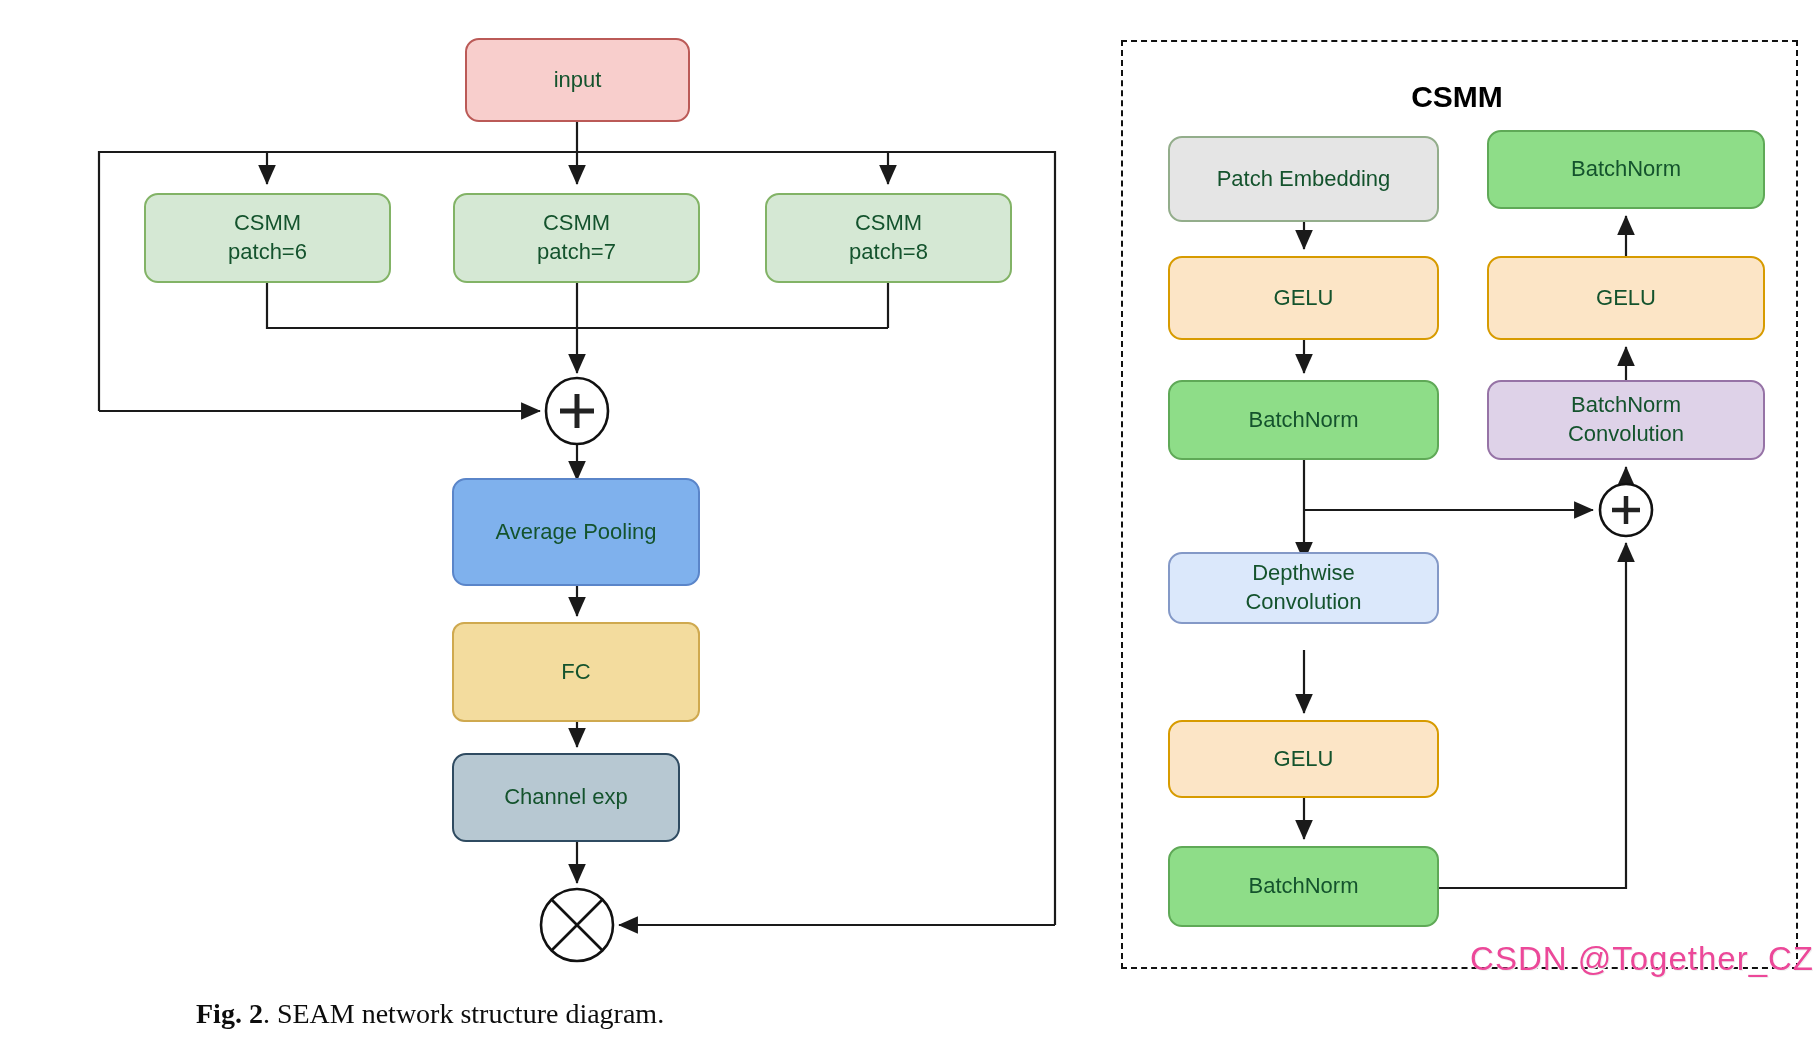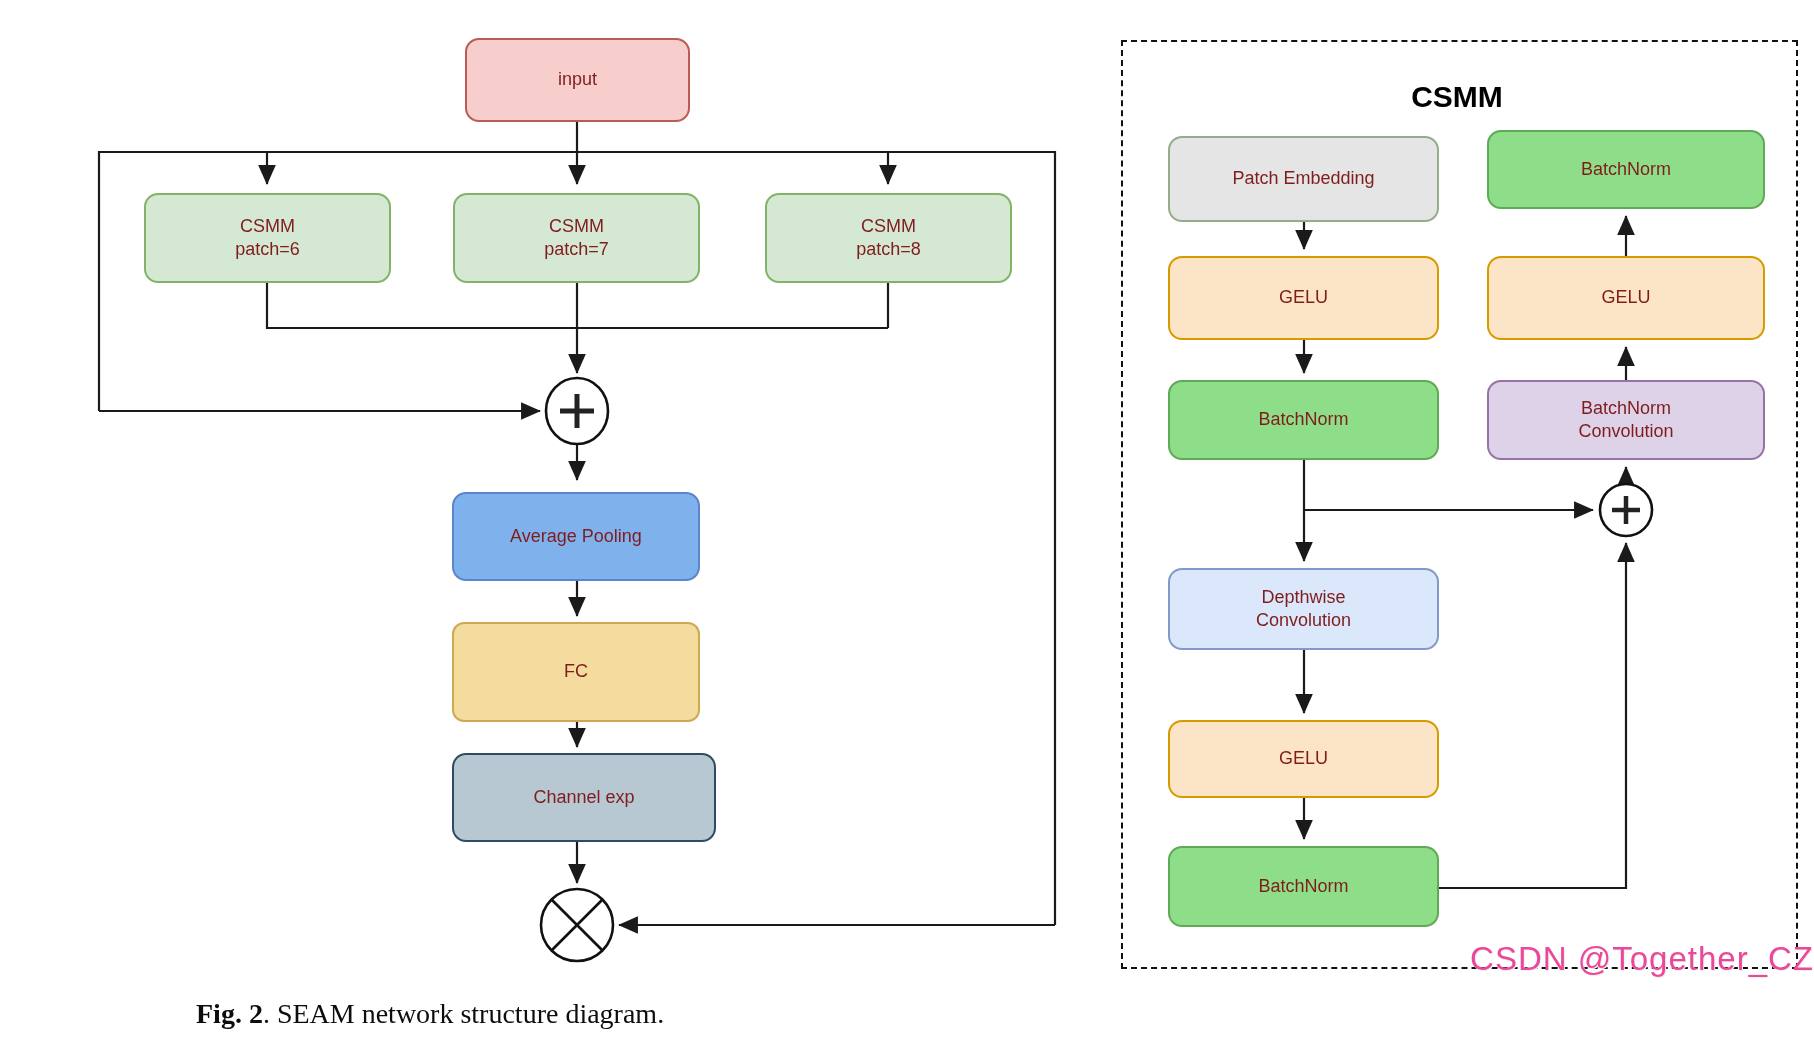--- a/index.html
+++ b/index.html
@@ -4,21 +4,21 @@
 <style>
   html,body{margin:0;padding:0;background:#ffffff;}
   .stage{
     position:relative;width:1814px;height:1046px;background:#ffffff;overflow:hidden;
     font-family:"Liberation Sans",sans-serif;
   }
   .wires{position:absolute;left:0;top:0;width:1814px;height:1046px;}
   .node{
     position:absolute;display:flex;align-items:center;justify-content:center;
     border-radius:14px;border:2.5px solid #000;
-    font-size:18px;line-height:1.3;color:#7f1d1d;text-align:center;
+    font-size:22px;line-height:1.3;color:#14532d;text-align:center;
     white-space:pre-line;box-sizing:border-box;
   }
   
   .n-input   {background:#f8cecc;border-color:#bb5a57;}
   .n-csmm    {background:#d5e8d4;border-color:#82b366;}
   .n-avgpool {background:#7fb1ed;border-color:#5a85c9;}
   .n-fc      {background:#f3dc9e;border-color:#cfa94f;}
   .n-channel {background:#b7c8d2;border-color:#2f4b61;}
   
   .n-patch   {background:#e5e5e5;border-color:#93ad8b;border-width:2px;}
@@ -114,31 +114,31 @@
     </g>
   </svg>
 
   <div class="node n-input" style="left:465px;top:38px;width:225px;height:84px;">input</div>
   <div class="node n-csmm" style="left:144px;top:193px;width:247px;height:90px;">CSMM
 patch=6</div>
   <div class="node n-csmm" style="left:453px;top:193px;width:247px;height:90px;">CSMM
 patch=7</div>
   <div class="node n-csmm" style="left:765px;top:193px;width:247px;height:90px;">CSMM
 patch=8</div>
-  <div class="node n-avgpool" style="left:452px;top:492px;width:248px;height:89px;">Average Pooling</div>
+  <div class="node n-avgpool" style="left:452px;top:478px;width:248px;height:108px;">Average Pooling</div>
   <div class="node n-fc" style="left:452px;top:622px;width:248px;height:100px;border-radius:12px;">FC</div>
-  <div class="node n-channel" style="left:452px;top:753px;width:264px;height:89px;">Channel exp</div>
+  <div class="node n-channel" style="left:452px;top:753px;width:228px;height:89px;">Channel exp</div>
 
   <div class="panel-border"></div>
   <div class="panel-title">CSMM</div>
 
   <div class="node n-patch" style="left:1168px;top:136px;width:271px;height:86px;">Patch Embedding</div>
   <div class="node n-gelu" style="left:1168px;top:256px;width:271px;height:84px;">GELU</div>
   <div class="node n-bn" style="left:1168px;top:380px;width:271px;height:80px;">BatchNorm</div>
-  <div class="node n-dw" style="left:1168px;top:568px;width:271px;height:82px;">Depthwise
+  <div class="node n-dw" style="left:1168px;top:552px;width:271px;height:72px;">Depthwise
 Convolution</div>
   <div class="node n-gelu" style="left:1168px;top:720px;width:271px;height:78px;">GELU</div>
   <div class="node n-bn" style="left:1168px;top:846px;width:271px;height:81px;">BatchNorm</div>
 
   <div class="node n-bn" style="left:1487px;top:130px;width:278px;height:79px;">BatchNorm</div>
   <div class="node n-gelu" style="left:1487px;top:256px;width:278px;height:84px;">GELU</div>
   <div class="node n-pw" style="left:1487px;top:380px;width:278px;height:80px;">BatchNorm
 Convolution</div>
 
   <div class="caption"><b>Fig. 2</b><span>.  SEAM network structure diagram.</span></div>

